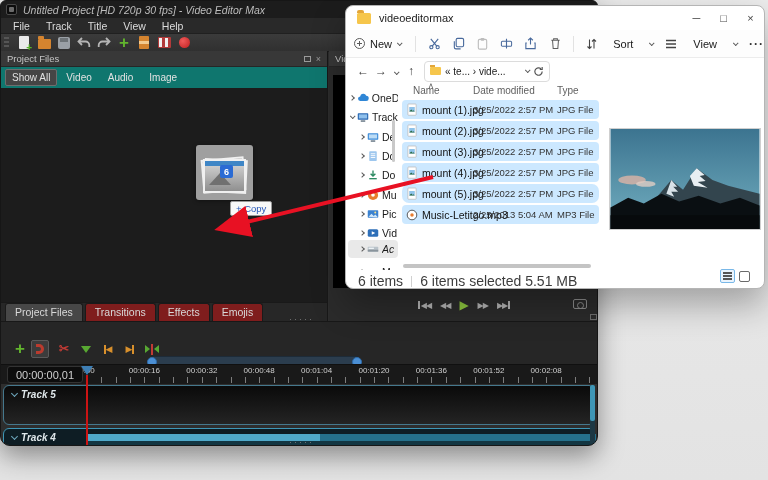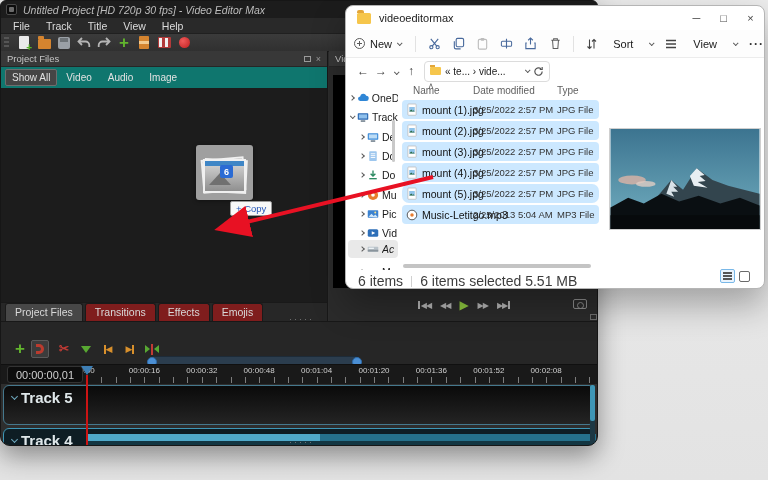--- a/index.html
+++ b/index.html
@@ -95,21 +95,21 @@
   #tl-ruler{position:absolute;left:0;top:42px;width:100%;height:20px;background:#191919;border-top:1px solid #101010;}
   .r-label{position:absolute;top:1px;transform:translateX(-50%);font-size:8px;color:#cfcfcf;white-space:nowrap;}
   .r-tick{position:absolute;bottom:1px;width:1px;height:6px;background:#7d7d7d;}
   #tc-box{position:absolute;left:6px;top:44px;width:76px;height:17px;background:#0d0d0d;border:1px solid #333;
     border-radius:3px;color:#cfcfcf;font-size:11px;display:flex;align-items:center;justify-content:center;z-index:3;}
   #tracks{position:absolute;left:0;top:62px;width:100%;height:64px;background:#2e2e2e;}
   .lane{position:absolute;left:2px;width:592px;border-radius:6px;}
   #lane5{top:1px;height:40px;border:1px solid #45788d;background:linear-gradient(#0a0a0a,#242424);}
   #lane4{top:44px;height:40px;border:1px solid #3e96b6;background:#0e1d24;}
   .lane-label{position:absolute;left:8px;top:3px;display:flex;align-items:center;gap:4px;}
-  .lane-label b{font-size:15px;color:#dfe7ea;font-weight:bold;}
+  .lane-label b{font-size:10px;color:#dfe7ea;font-weight:bold;font-style:italic;}
   .lane-chev{width:5px;height:5px;border-right:1.4px solid #6fa9bf;border-bottom:1.4px solid #6fa9bf;transform:rotate(45deg);margin-top:-2px;}
   #clip4a{position:absolute;left:82px;top:5px;width:234px;height:7px;background:#4fa9ca;}
   #clip4b{position:absolute;left:316px;top:5px;width:276px;height:7px;background:#25708b;}
   #clip4c{position:absolute;left:82px;top:12px;width:510px;height:6px;background:#133642;}
   #tl-vscroll{position:absolute;right:2px;top:63px;width:5px;height:60px;background:#1d3844;border-radius:2px;}
   #tl-vthumb{position:absolute;left:0;top:0;width:5px;height:36px;background:#3e96b6;border-radius:2px;}
   #playhead-tri{position:absolute;left:80px;top:44px;width:0;height:0;z-index:4;
     border-left:6px solid transparent;border-right:6px solid transparent;border-top:9px solid #3e7fb5;}
   #playhead-line{position:absolute;left:85px;top:53px;width:2px;height:72px;background:#cc1414;z-index:4;}
   .split-dots{position:absolute;font-size:9px;color:#777;letter-spacing:2px;line-height:6px;}

